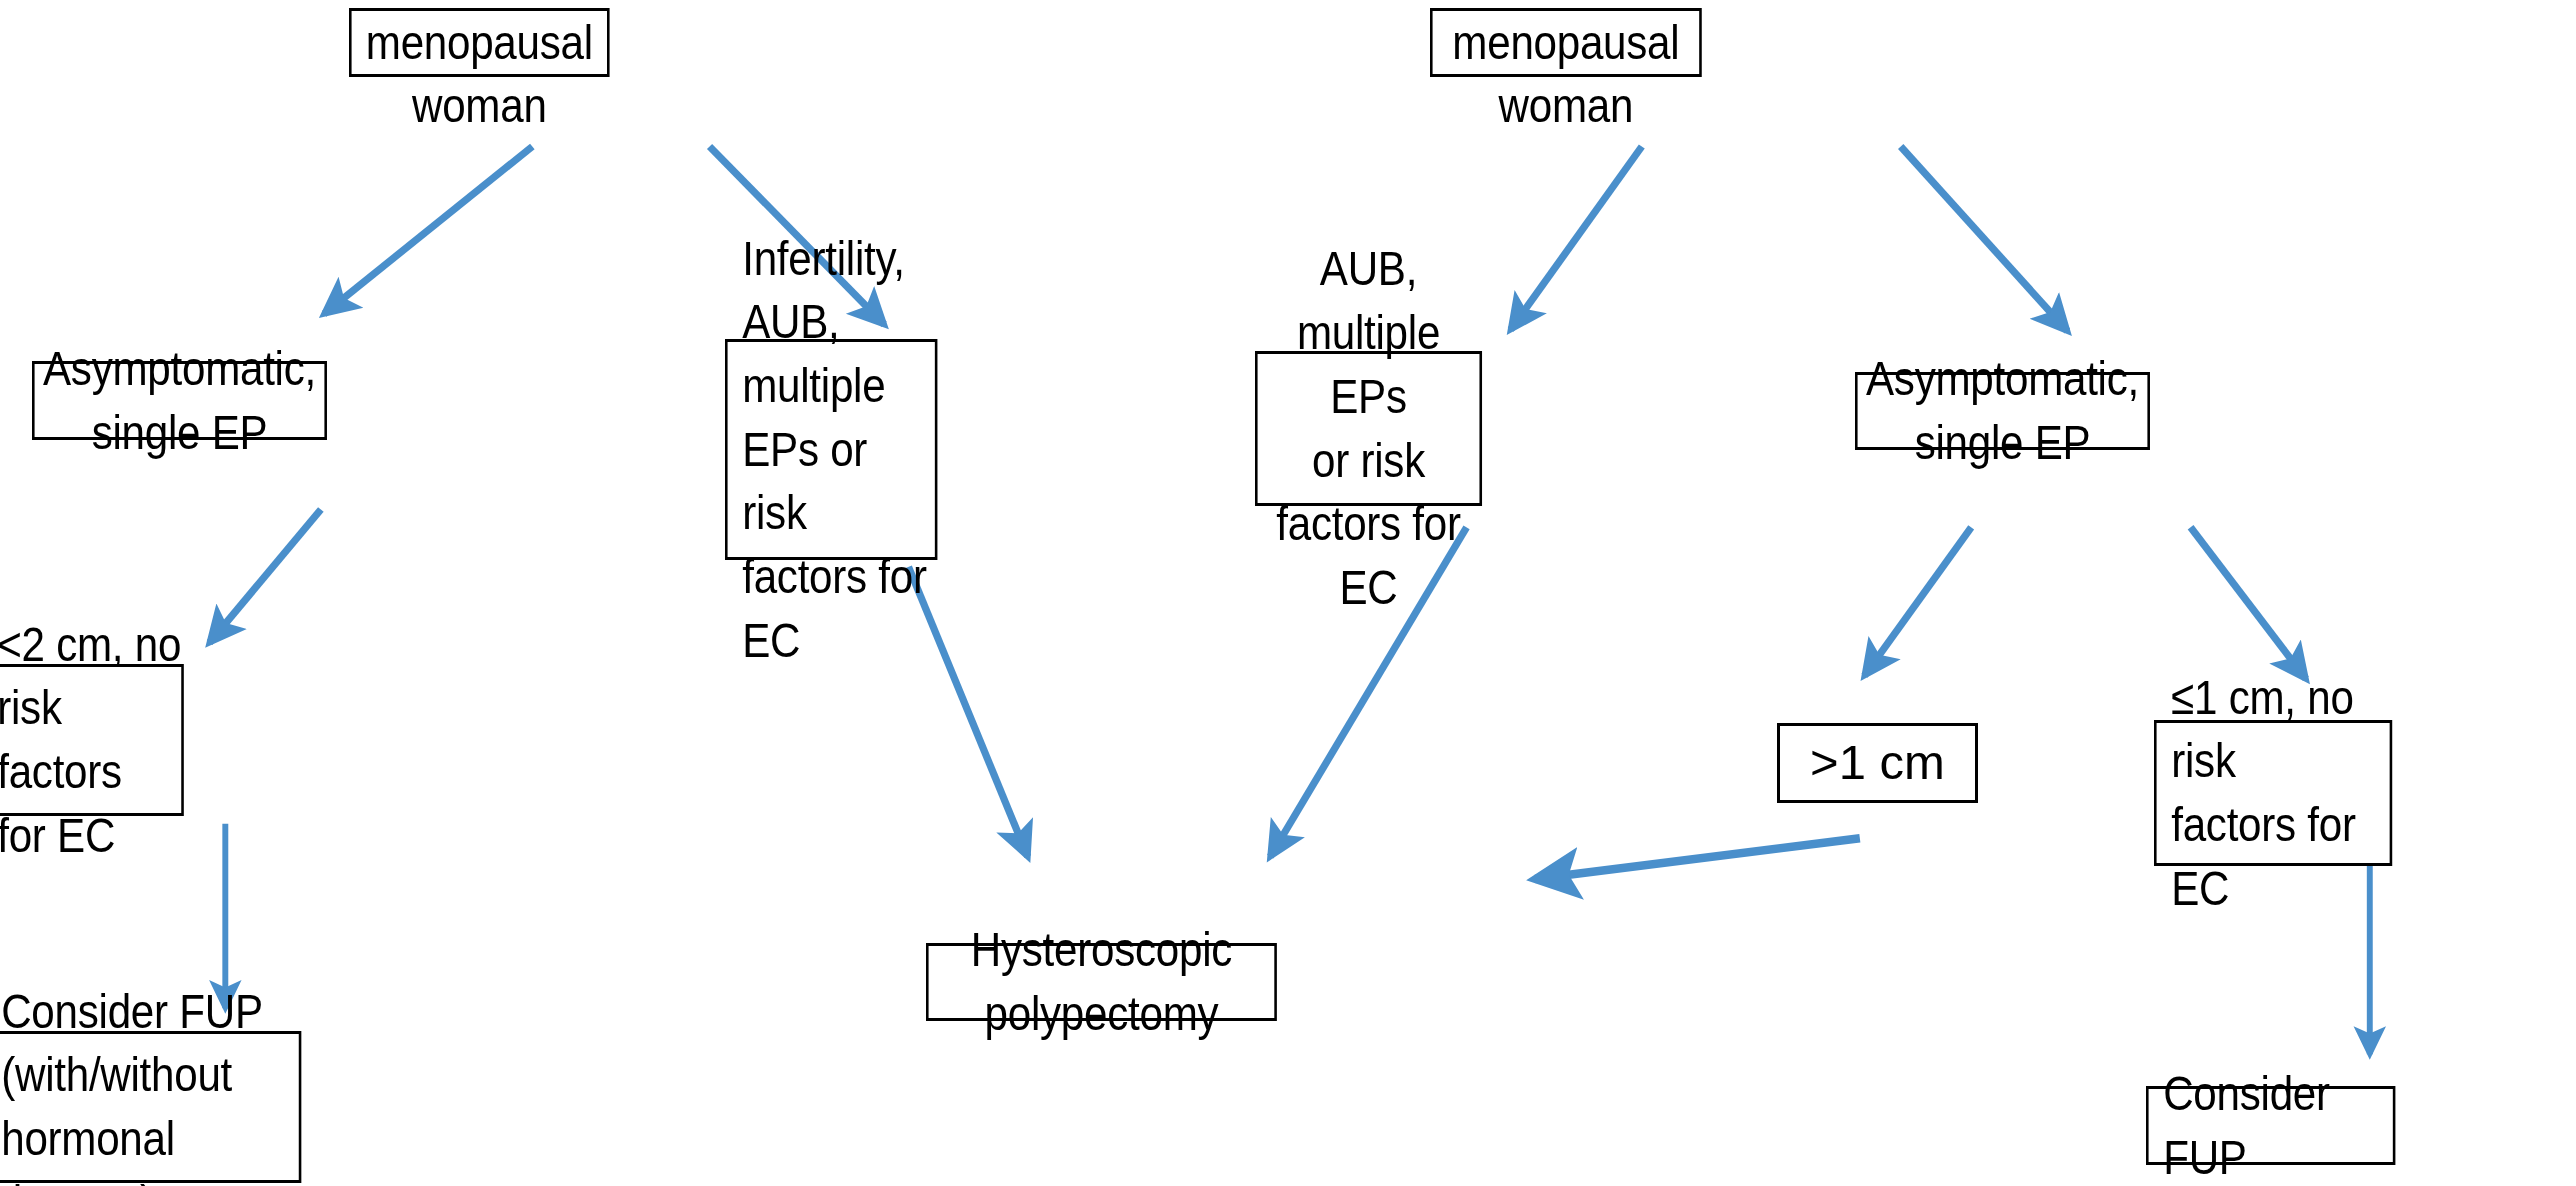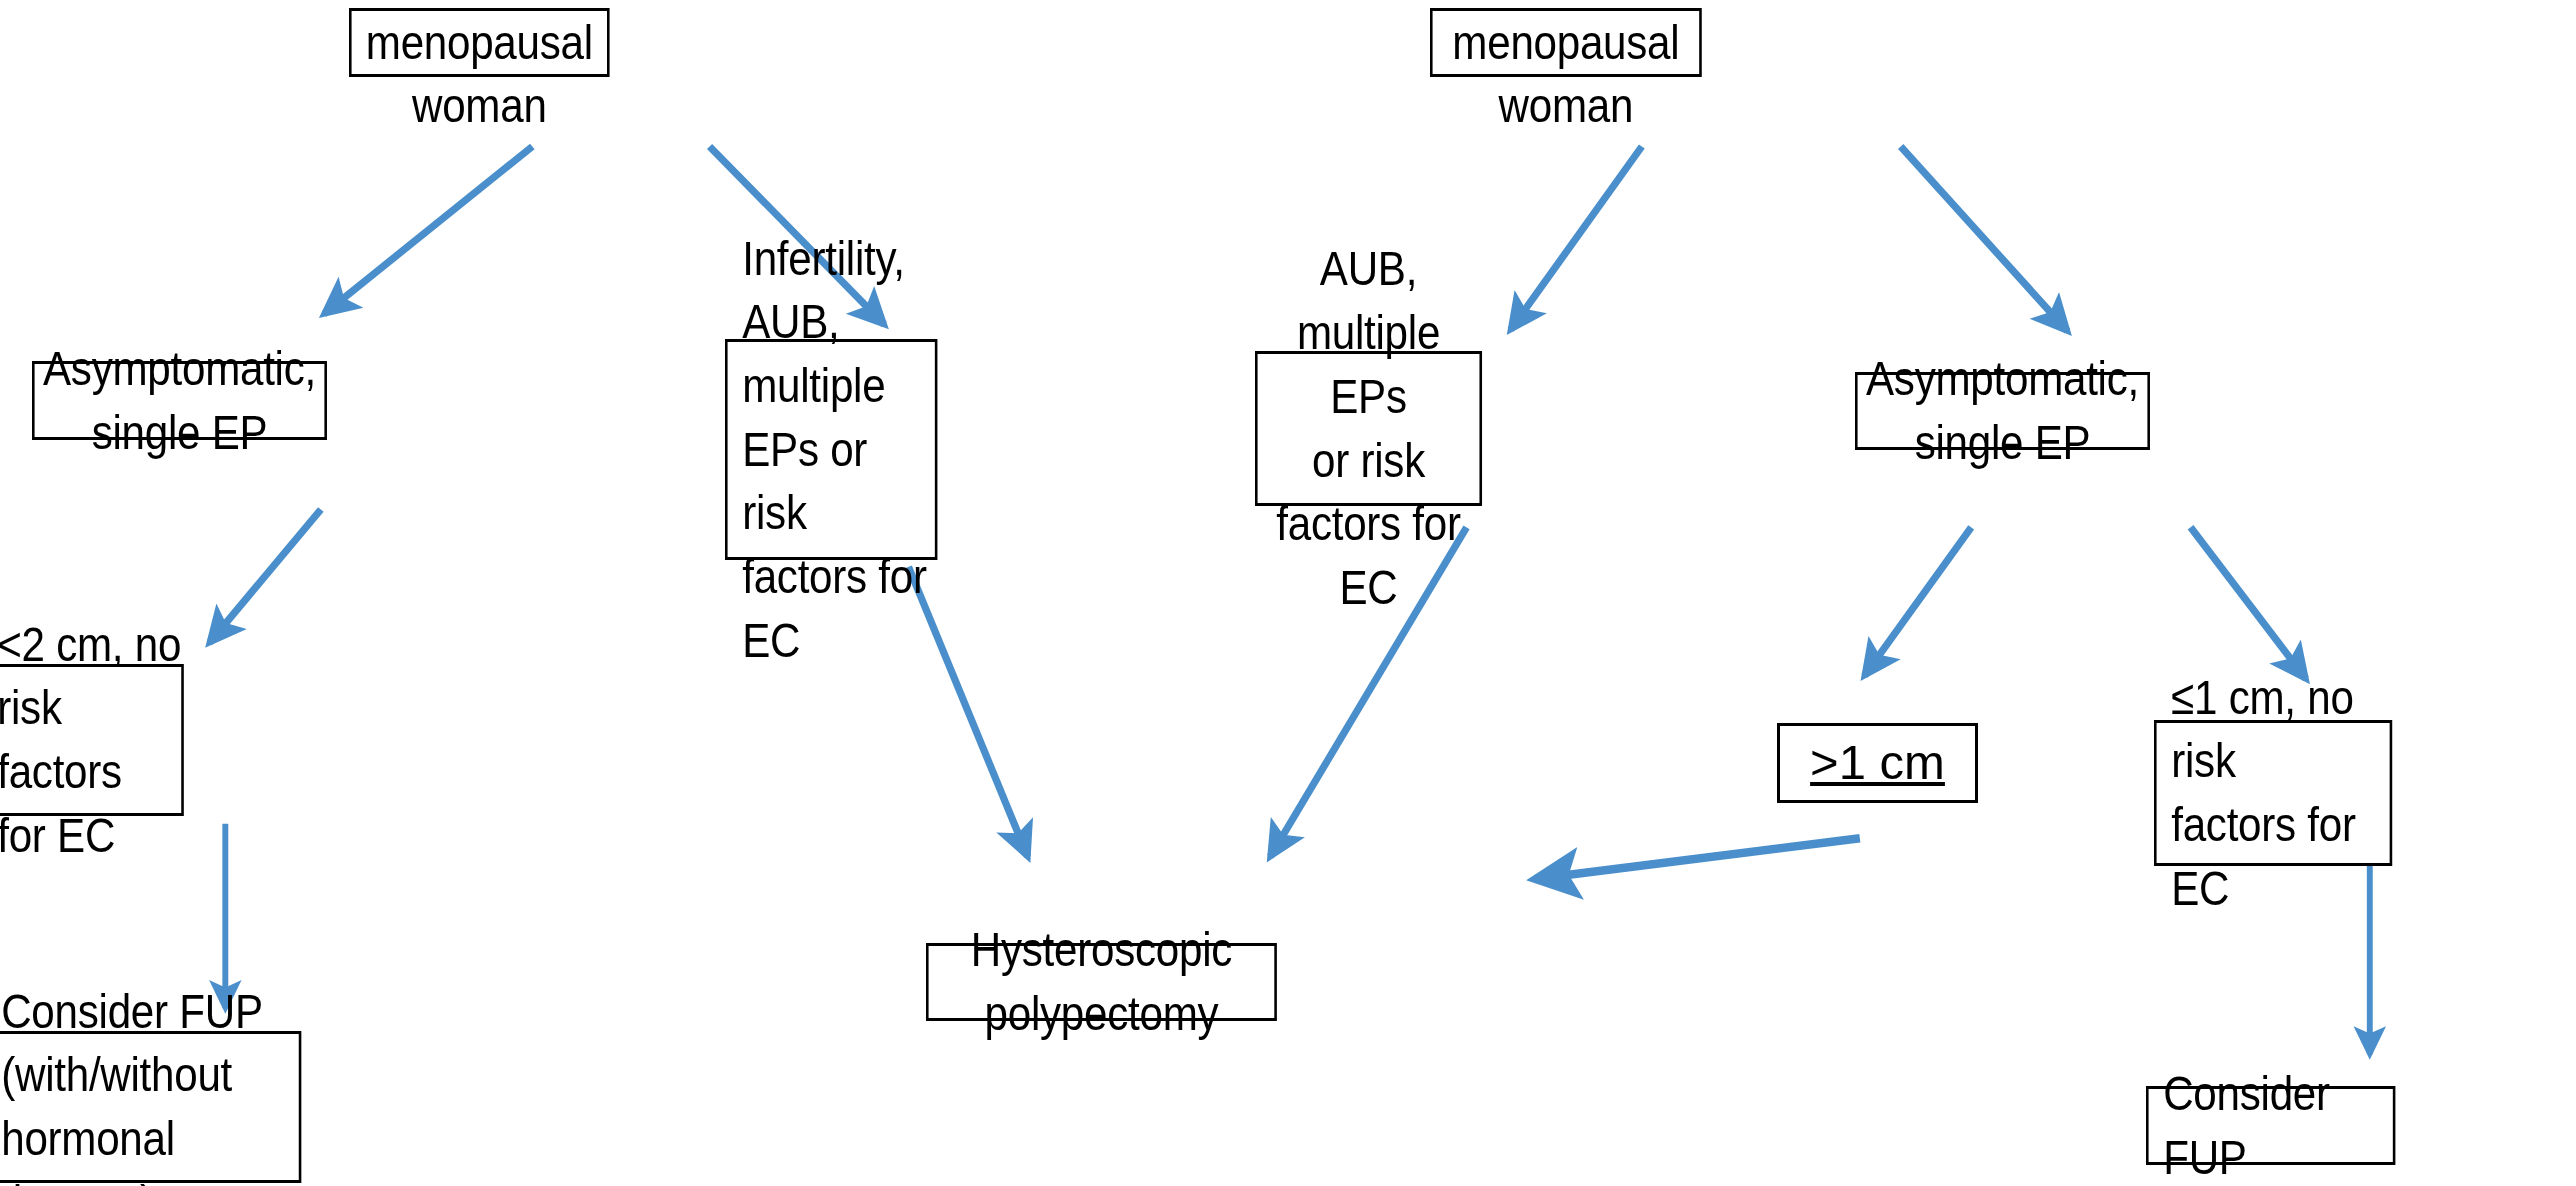--- a/index.html
+++ b/index.html
@@ -47,21 +47,20 @@
     white-space: pre-line;
   }
   .node.center .txt { text-align: center; }
   .node.left .txt { text-align: left; }
   .node.pad-l { padding-left: 17px; }
   .node.pad-c { padding-left: 9.2px; padding-right: 9.2px; }
   .node.wide-font {
     font-family: "Liberation Sans", sans-serif;
     transform: scaleX(1);
     letter-spacing: 0px;
-    text-decoration: underline;
   }
 </style>
 </head>
 <body>
 
 <div id="canvas">
 
   <svg class="arrows-layer" viewBox="0 0 3910 1801" width="2576" height="1187" xmlns="http://www.w3.org/2000/svg">
     <defs>
       <marker id="ah" viewBox="0 0 12 12" refX="9.2" refY="6" markerWidth="6.2" markerHeight="6.2" orient="auto-start-reverse">

